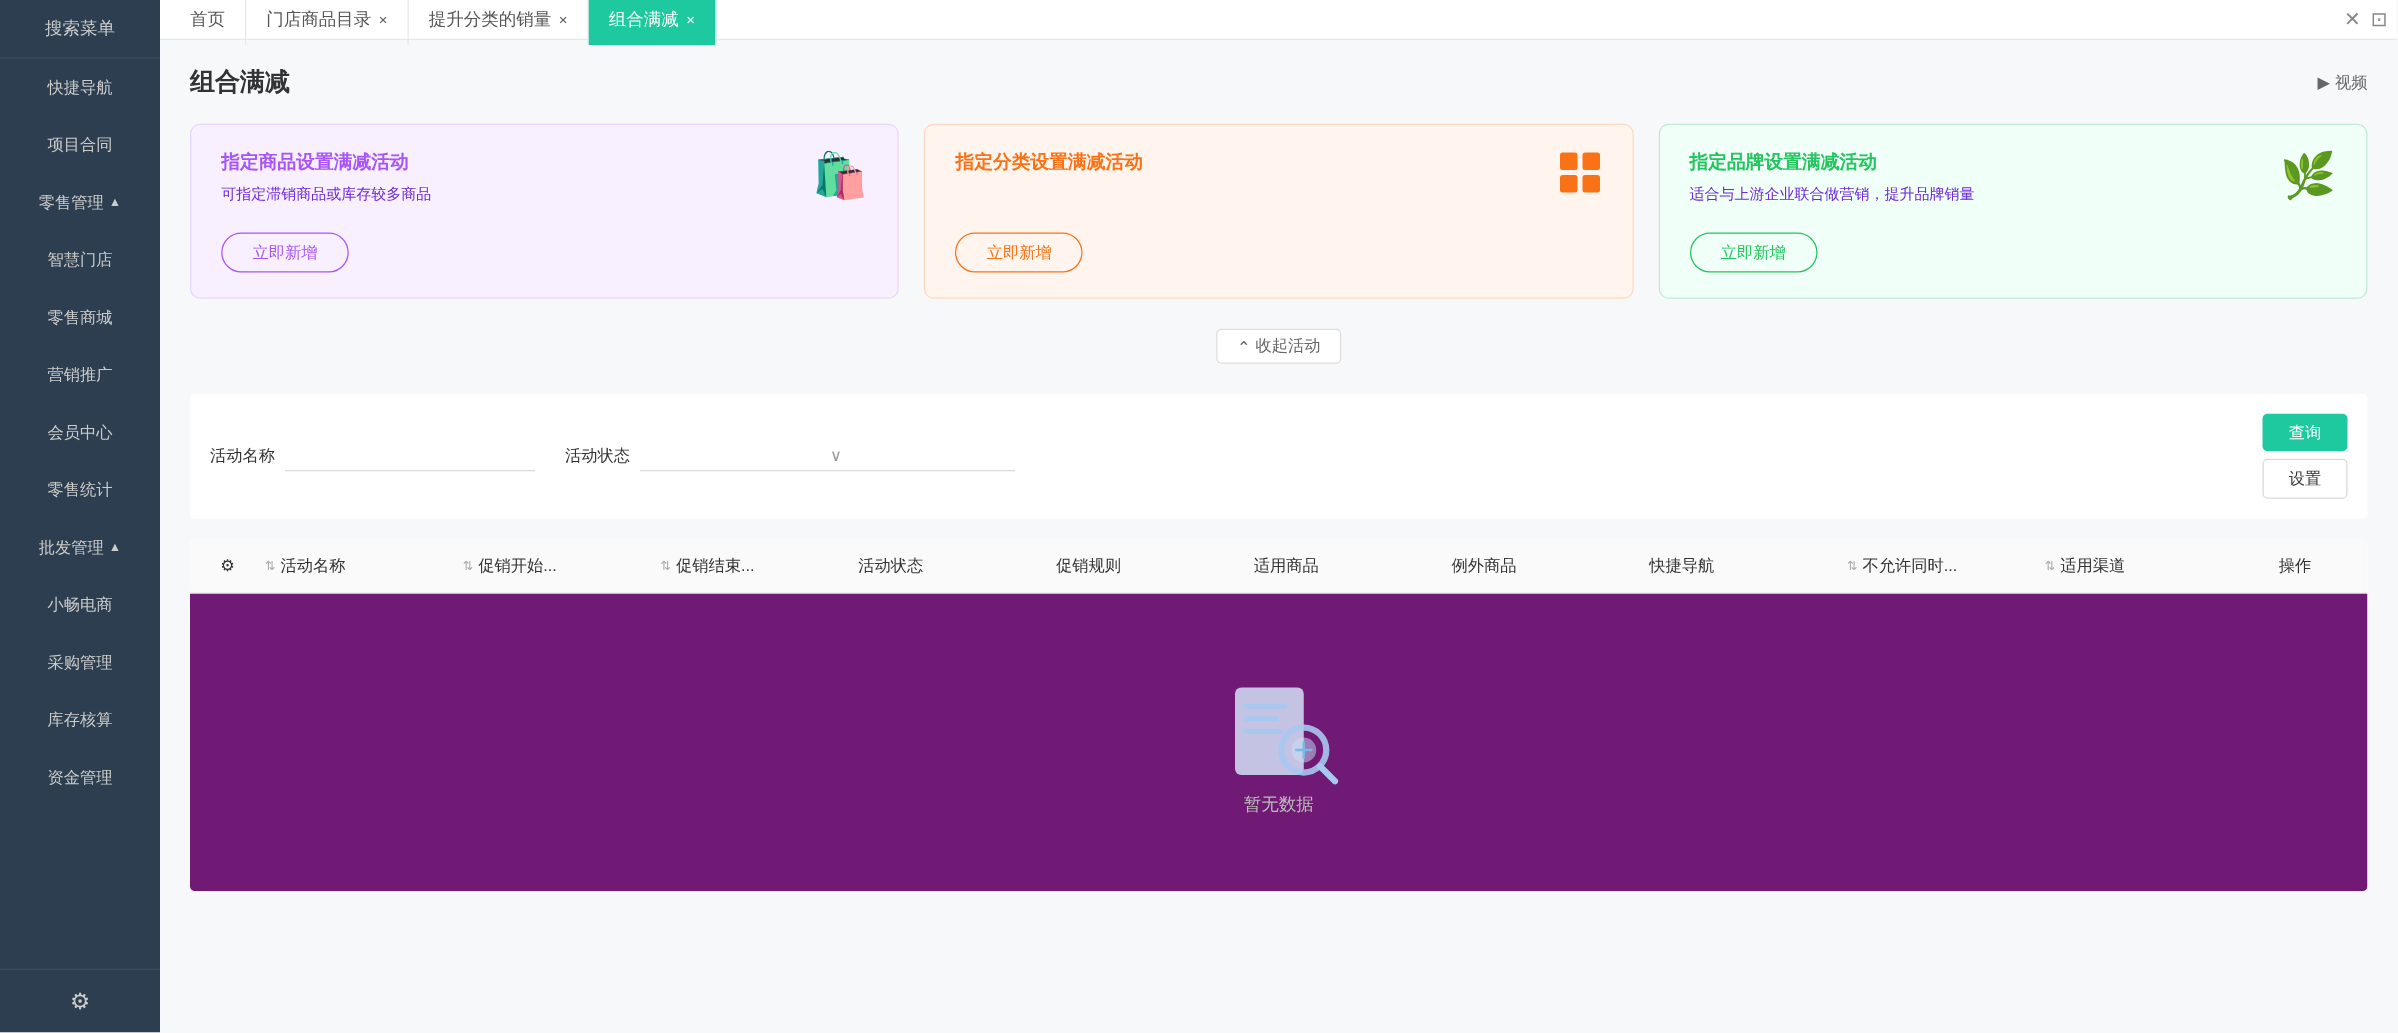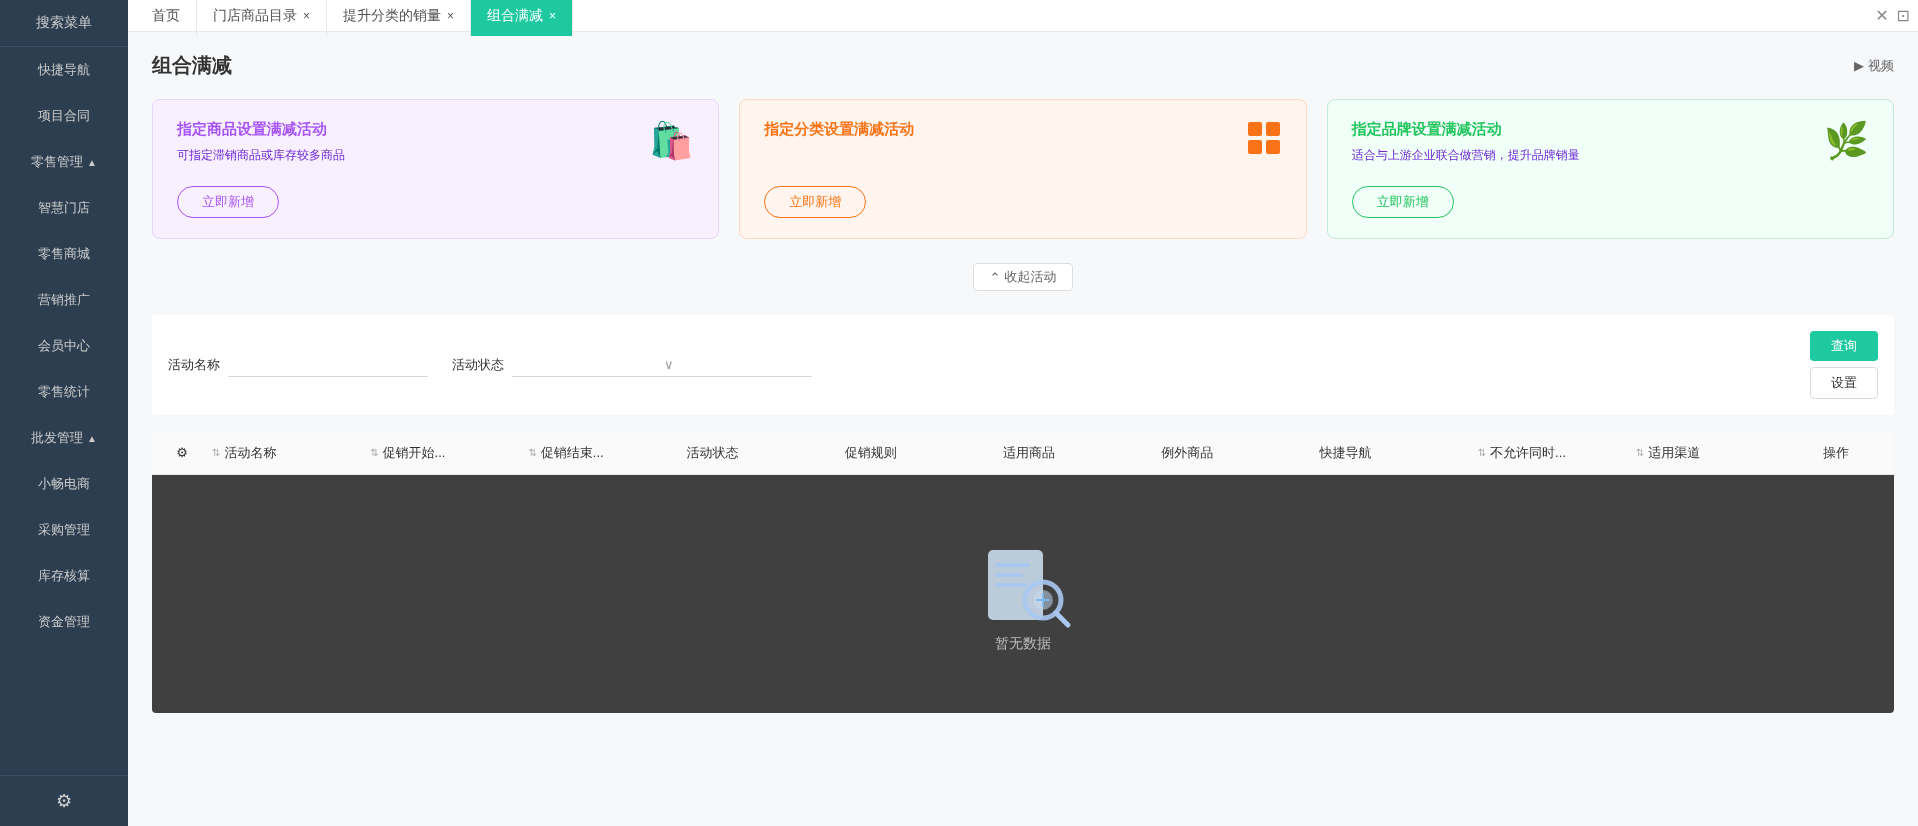--- a/index.html
+++ b/index.html
@@ -282,21 +282,21 @@
     .th.action-col { flex: 0 0 100px; justify-content: center; }
     .sort-icon { font-size: 10px; color: #aaa; }
 
     
     .empty-state {
       display: flex;
       flex-direction: column;
       align-items: center;
       justify-content: center;
       padding: 60px 0;
-      background: #404040;
+      background: #701a75;
     }
     .empty-text {
       color: #bbb;
       font-size: 14px;
     }
 
     
     .empty-illustration {
       width: 120px;
       height: 100px;

